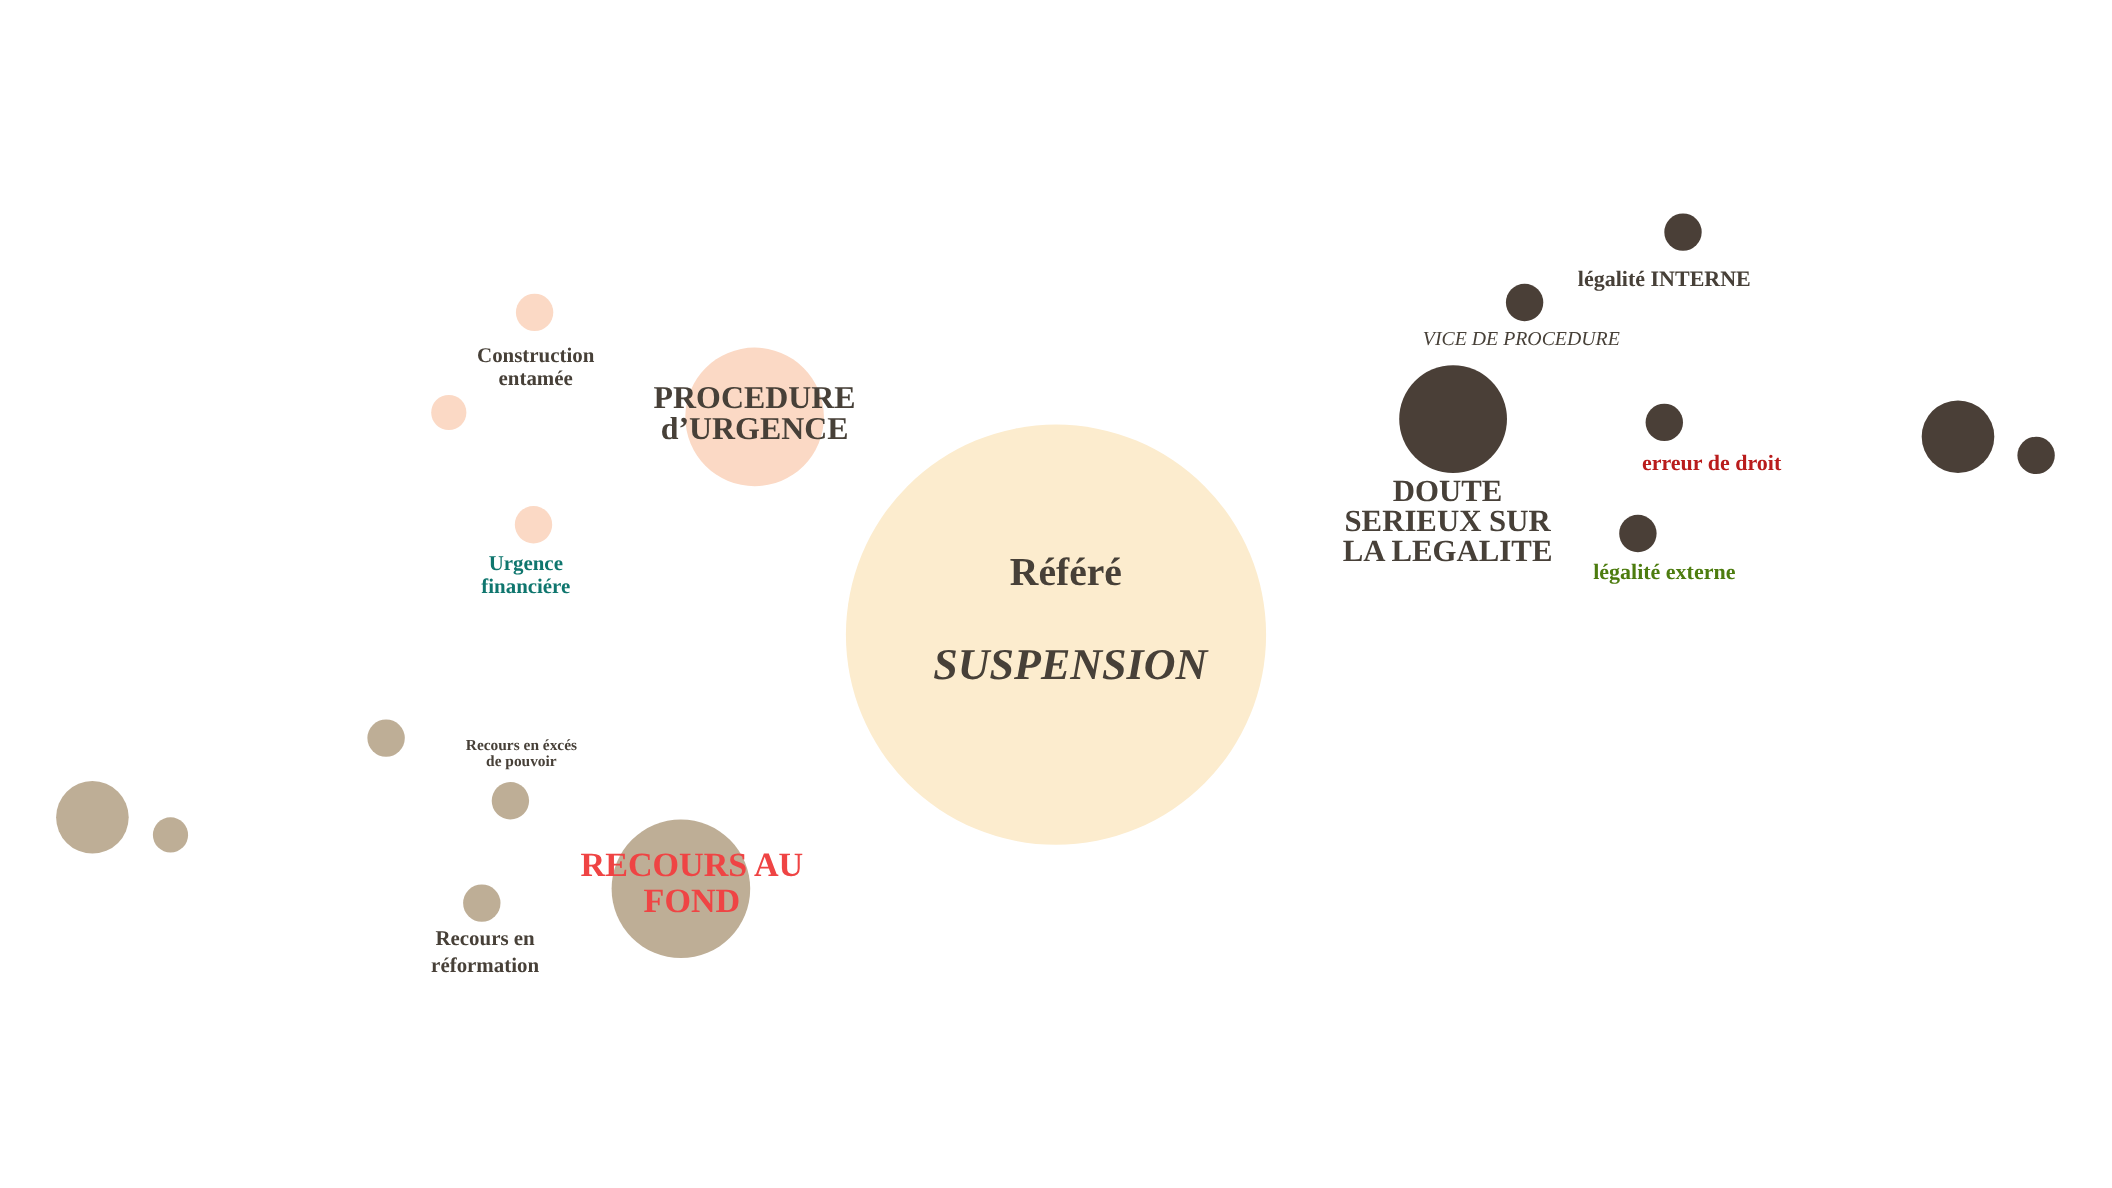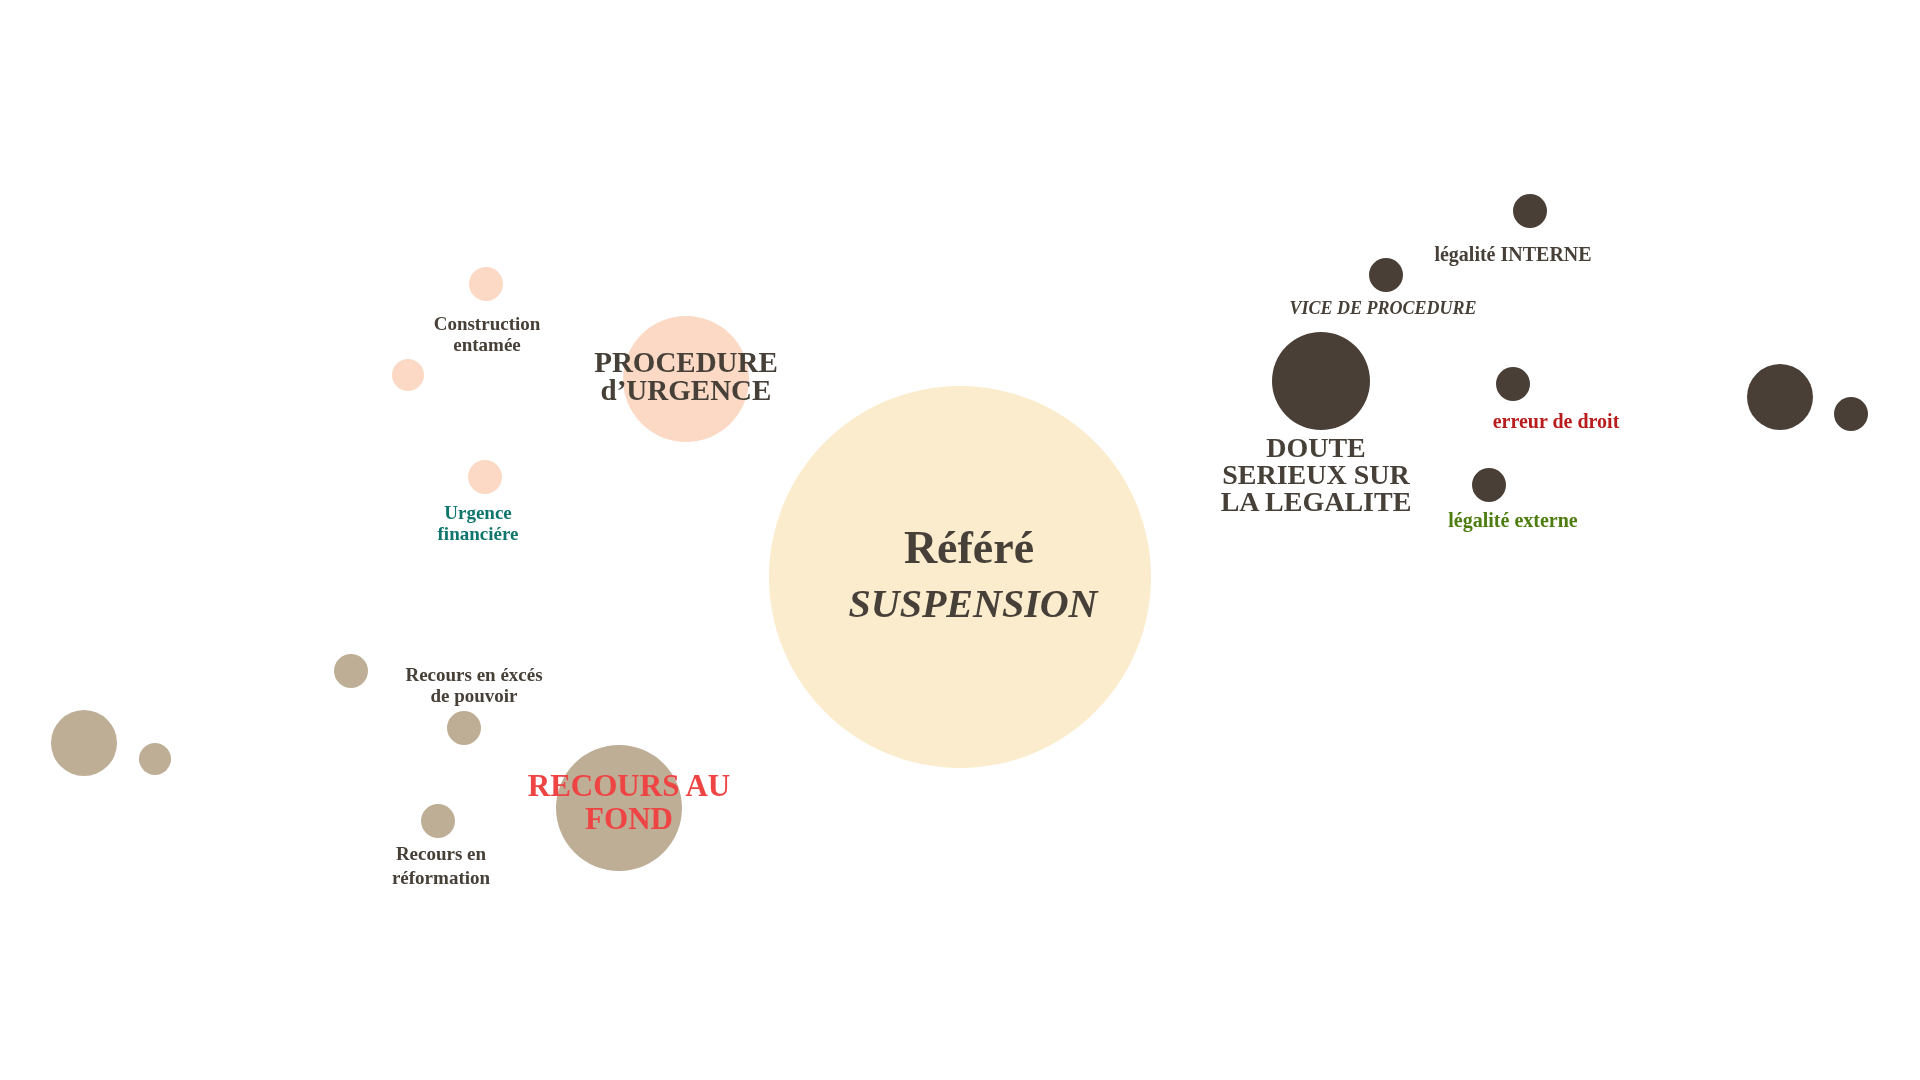--- a/index.html
+++ b/index.html
@@ -23,21 +23,21 @@
     position: absolute;
     transform: translate(-50%, -50%);
     text-align: center;
     font-weight: 700;
     color: #474038;
     white-space: pre-line;
     line-height: 1.05;
   }
   .label.italic {
     font-style: italic;
-    font-weight: 700;
+    font-weight: 400;
   }
 </style>
 </head>
 <body>
 
 <div class="stage">
   <div id="bubbles-layer">
       <div class="bubble" style="left: 769px; top: 386px; width: 382px; height: 382px; background: rgb(252, 236, 206);"></div>
       <div class="bubble" style="left: 623px; top: 316px; width: 126px; height: 126px; background: rgb(251, 217, 197);"></div>
       <div class="bubble" style="left: 469px; top: 267px; width: 34px; height: 34px; background: rgb(251, 217, 197);"></div>
@@ -51,31 +51,31 @@
       <div class="bubble" style="left: 139px; top: 743px; width: 32px; height: 32px; background: rgb(190, 174, 150);"></div>
       <div class="bubble" style="left: 1272px; top: 332px; width: 98px; height: 98px; background: rgb(74, 63, 55);"></div>
       <div class="bubble" style="left: 1369px; top: 258px; width: 34px; height: 34px; background: rgb(74, 63, 55);"></div>
       <div class="bubble" style="left: 1513px; top: 194px; width: 34px; height: 34px; background: rgb(74, 63, 55);"></div>
       <div class="bubble" style="left: 1496px; top: 367px; width: 34px; height: 34px; background: rgb(74, 63, 55);"></div>
       <div class="bubble" style="left: 1472px; top: 468px; width: 34px; height: 34px; background: rgb(74, 63, 55);"></div>
       <div class="bubble" style="left: 1747px; top: 364px; width: 66px; height: 66px; background: rgb(74, 63, 55);"></div>
       <div class="bubble" style="left: 1834px; top: 397px; width: 34px; height: 34px; background: rgb(74, 63, 55);"></div>
     </div>
   <div id="labels-layer">
-      <div class="label" style="left: 969px; top: 520px; font-size: 46px; line-height: 1; color: rgb(71, 64, 56); margin-top: 28px;">Référé</div>
+      <div class="label" style="left: 969px; top: 520px; font-size: 36px; line-height: 1; color: rgb(71, 64, 56);">Référé</div>
       <div class="label" style="left: 973px; top: 604px; font-size: 40px; line-height: 1; color: rgb(71, 64, 56); font-style: italic;">SUSPENSION</div>
       <div class="label" style="left: 686px; top: 376px; font-size: 29px; line-height: 0.97; color: rgb(71, 64, 56);">PROCEDURE
 d’URGENCE</div>
       <div class="label" style="left: 487px; top: 334px; font-size: 19px; line-height: 1.12; color: rgb(71, 64, 56);">Construction
 entamée</div>
       <div class="label" style="left: 478px; top: 524px; font-size: 19px; line-height: 1.08; color: #0f766e;">Urgence
 financiére</div>
       <div class="label" style="left: 629px; top: 803px; font-size: 31px; line-height: 1.06; color: #ef4444;">RECOURS AU
 FOND</div>
-      <div class="label" style="left: 474px; top: 686px; font-size: 19px; line-height: 1.1; color: rgb(71, 64, 56);">Recours en éxcés
+      <div class="label" style="left: 474px; top: 686px; font-size: 14px; line-height: 1.1; color: rgb(71, 64, 56);">Recours en éxcés
 de pouvoir</div>
       <div class="label" style="left: 441px; top: 866px; font-size: 19px; line-height: 1.25; color: rgb(71, 64, 56);">Recours en
 réformation</div>
       <div class="label" style="left: 1316px; top: 475px; font-size: 28px; line-height: 0.96; color: rgb(71, 64, 56);">DOUTE
 SERIEUX SUR
 LA LEGALITE</div>
       <div class="label italic" style="left: 1383px; top: 308px; font-size: 18px; line-height: 1; color: rgb(71, 64, 56);">VICE DE  PROCEDURE</div>
       <div class="label" style="left: 1513px; top: 254px; font-size: 20px; line-height: 1; color: rgb(71, 64, 56);">légalité INTERNE</div>
       <div class="label" style="left: 1556px; top: 421px; font-size: 20px; line-height: 1; color: #b91c1c;">erreur de droit</div>
       <div class="label" style="left: 1513px; top: 520px; font-size: 20px; line-height: 1; color: #4d7c0f;">légalité externe</div>

